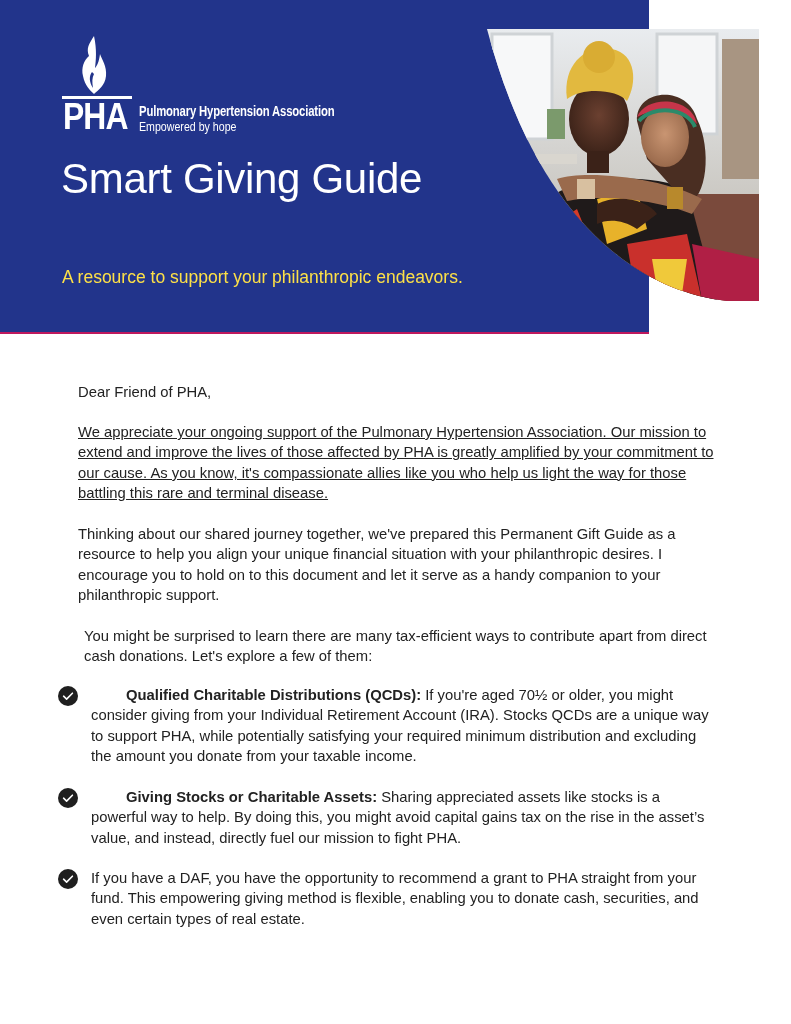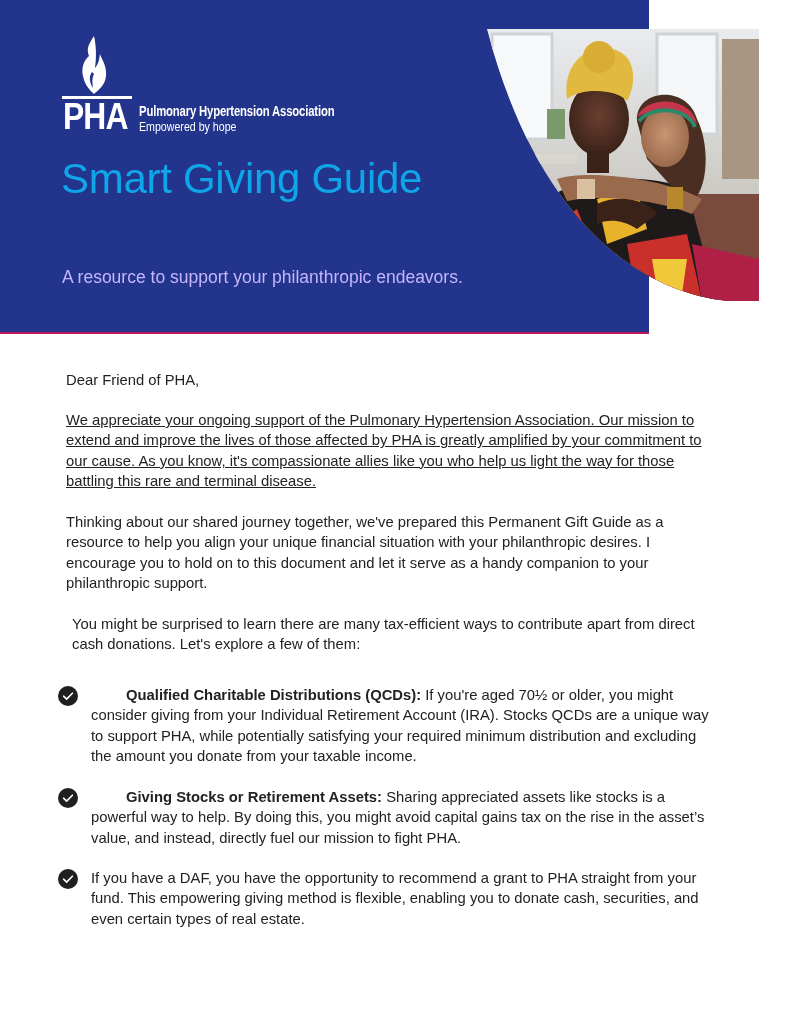--- a/index.html
+++ b/index.html
@@ -27,31 +27,31 @@
     color: #fff; font-weight: bold; font-size: 14.5px; line-height: 16px;
     transform: scaleX(0.78); transform-origin: left top; letter-spacing: -0.2px;
   }
   .logo-tag {
     position: absolute; left: 79px; top: 84px; white-space: nowrap;
     color: #fff; font-size: 12.5px; line-height: 14px;
     transform: scaleX(0.85); transform-origin: left top;
   }
   .title {
     position: absolute; left: 61px; top: 155px; width: 400px;
-    color: #0ea5e9; font-size: 42px; line-height: 47px; font-weight: normal; margin: 0;
+    color: #ffffff; font-size: 42px; line-height: 47px; font-weight: normal; margin: 0;
     letter-spacing: -0.3px;
   }
   .subtitle {
-    position: absolute; left: 62px; top: 266px; color: #c4b5fd;
+    position: absolute; left: 62px; top: 266px; color: #fde047;
     font-size: 17.5px; line-height: 22px; white-space: nowrap; margin: 0;
   }
   .photo { position: absolute; left: 487px; top: 29px; width: 272px; height: 272px; }
 
   .content { position: absolute; left: 62px; top: 366px; width: 650px; color: #222; }
-  .content p { margin: 4px; font-size: 14.8px; line-height: 20.4px; }
+  .content p { margin: 16px; font-size: 14.8px; line-height: 20.4px; }
   .greeting { position: absolute; left: 0; top: 0; white-space: nowrap; }
   .para1 { position: absolute; left: 0; top: 40px; width: 650px; text-decoration: underline; }
   .para2 { position: absolute; left: 0; top: 142px; width: 650px; }
   .para3 { position: absolute; left: 6px; top: 244px; width: 650px; }
 
   .bullet { position: absolute; left: -4px; width: 660px; }
   .bullet .check { position: absolute; left: 0; top: 1px; width: 20px; height: 20px; }
   .bullet .btext { position: absolute; left: 33px; top: 0; width: 620px; font-size: 14.8px; line-height: 20.4px; margin: 0; }
   .bullet .bhead { font-weight: bold; margin-left: 35px; }
   .b1 { top: 319px; }
@@ -144,21 +144,21 @@
       <path d="M5.6 10.2 L8.6 13.1 L14.4 7.2" fill="none" stroke="#ffffff" stroke-width="1.6" stroke-linecap="round" stroke-linejoin="round"></path>
     </svg>
     <p class="btext"><span class="bhead">Qualified Charitable Distributions (QCDs):</span><span> If you're aged 70½ or older, you might consider giving from your Individual Retirement Account (IRA). Stocks QCDs are a unique way to support PHA, while potentially satisfying your required minimum distribution and excluding the amount you donate from your taxable income.</span></p>
   </div>
 
   <div class="bullet b2">
     <svg class="check" viewBox="0 0 20 20">
       <circle cx="10" cy="10" r="10" fill="#1f1f1f"></circle>
       <path d="M5.6 10.2 L8.6 13.1 L14.4 7.2" fill="none" stroke="#ffffff" stroke-width="1.6" stroke-linecap="round" stroke-linejoin="round"></path>
     </svg>
-    <p class="btext"><span class="bhead">Giving Stocks or Retirement Assets:</span><span> Sharing appreciated assets like stocks is a powerful way to help. By doing this, you might avoid capital gains tax on the rise in the asset’s value, and instead, directly fuel our mission to fight PHA.</span></p>
+    <p class="btext"><span class="bhead">Giving Stocks or Charitable Assets:</span><span> Sharing appreciated assets like stocks is a powerful way to help. By doing this, you might avoid capital gains tax on the rise in the asset’s value, and instead, directly fuel our mission to fight PHA.</span></p>
   </div>
 
   <div class="bullet b3">
     <svg class="check" viewBox="0 0 20 20">
       <circle cx="10" cy="10" r="10" fill="#1f1f1f"></circle>
       <path d="M5.6 10.2 L8.6 13.1 L14.4 7.2" fill="none" stroke="#ffffff" stroke-width="1.6" stroke-linecap="round" stroke-linejoin="round"></path>
     </svg>
     <p class="btext"><span>If you have a DAF, you have the opportunity to recommend a grant to PHA straight from your fund. This empowering giving method is flexible, enabling you to donate cash, securities, and even certain types of real estate.</span></p>
   </div>
 </div>

